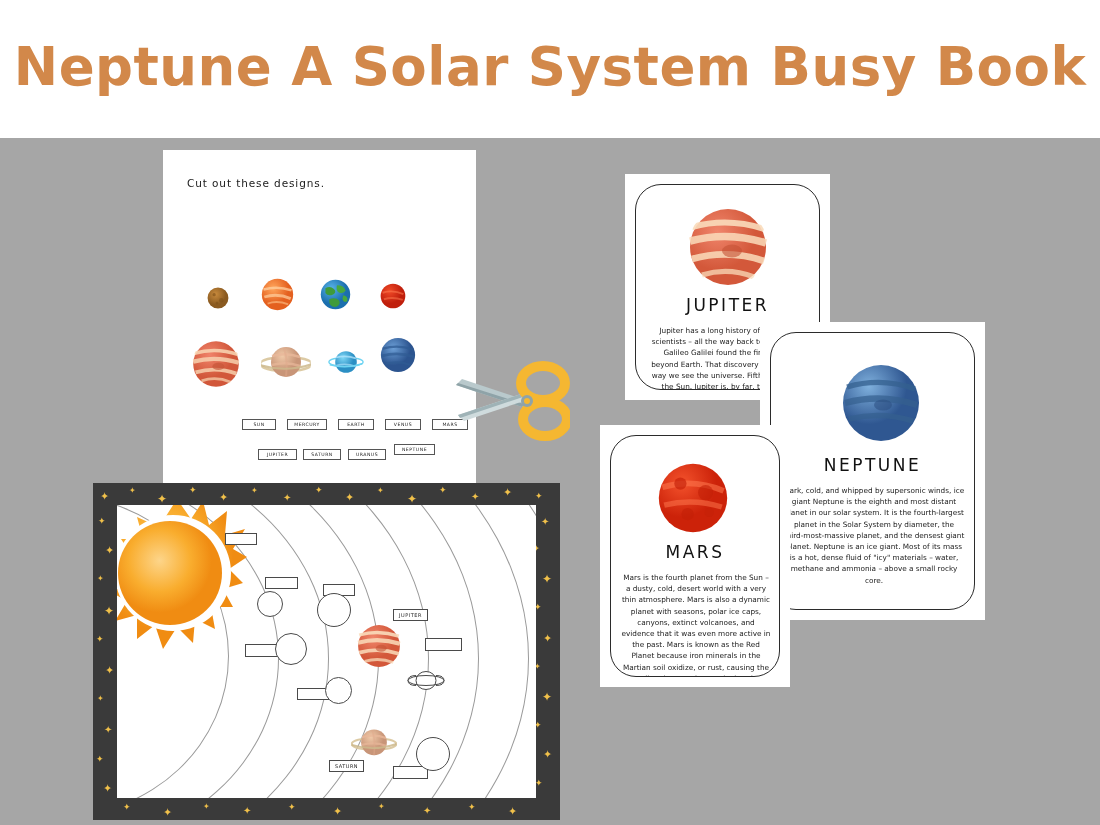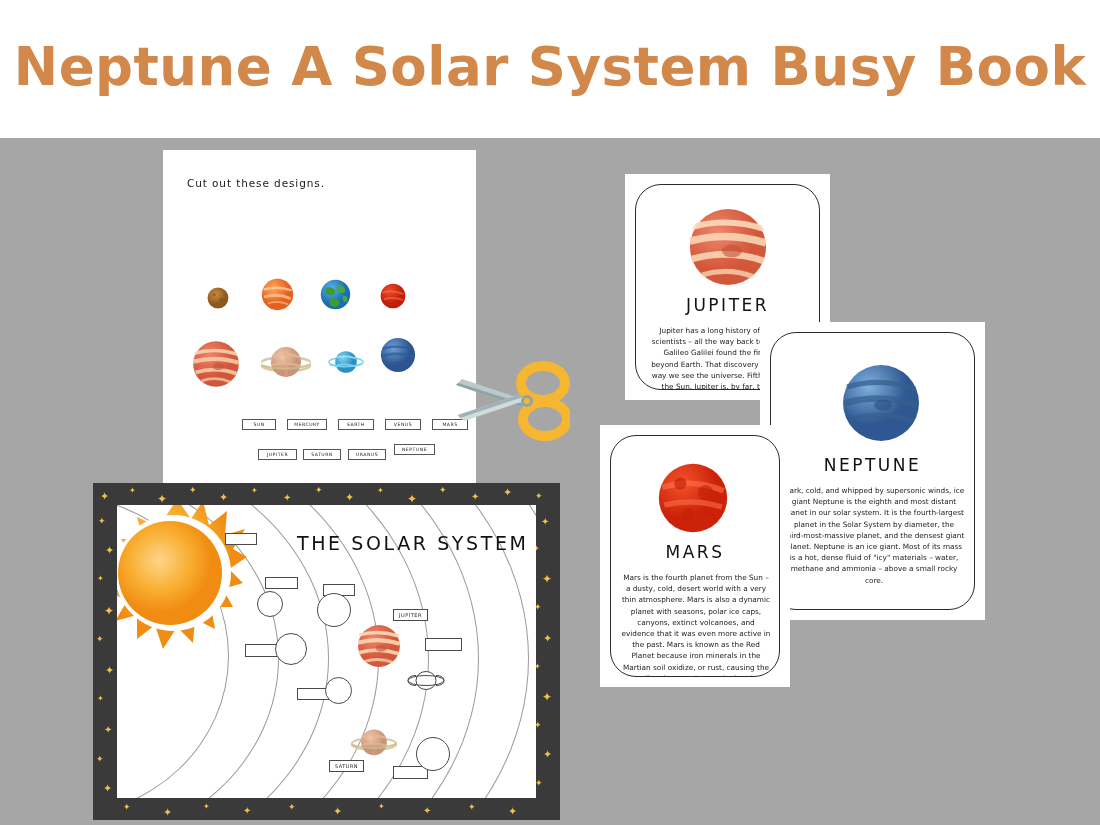--- a/index.html
+++ b/index.html
@@ -364,21 +364,20 @@
               <stop offset="100%" stop-color="#f08c12"></stop>
             </radialGradient>
           </defs>
         <g fill="url(#gsun)">
           <path d="M70 2 L84 22 L96 4 L102 28 L120 14 L118 38 L138 32 L126 52 L140 60 L122 72 L136 86 L116 92 L126 110 L104 110 L108 132 L88 122 L86 146 L70 130 L56 152 L48 128 L30 142 L30 118 L8 124 L20 104 L2 94 L22 82 L6 66 L26 60 L14 42 L36 42 L30 20 L52 30 Z"></path>
         </g>
         <circle cx="66" cy="76" r="58" fill="#ffffff"></circle>
         <circle cx="63" cy="76" r="52" fill="url(#gsun)"></circle>
       </svg>
 
-      <div class="poster-title">THE SOLAR SYSTEM</div>
 
       <div class="slot-box" style="left:108px;top:28px;width:32px;height:12px;"></div>
       <div class="slot-box" style="left:148px;top:72px;width:33px;height:12px;"></div>
       <div class="slot-box" style="left:206px;top:79px;width:32px;height:12px;"></div>
       <div class="slot-box" style="left:128px;top:139px;width:33px;height:13px;"></div>
       <div class="slot-box" style="left:180px;top:183px;width:35px;height:12px;"></div>
       <div class="slot-box" style="left:308px;top:133px;width:37px;height:13px;"></div>
       <div class="slot-box" style="left:276px;top:261px;width:35px;height:13px;"></div>
 
       <div class="slot-circle" style="left:140px;top:86px;width:24px;height:24px;"></div>

